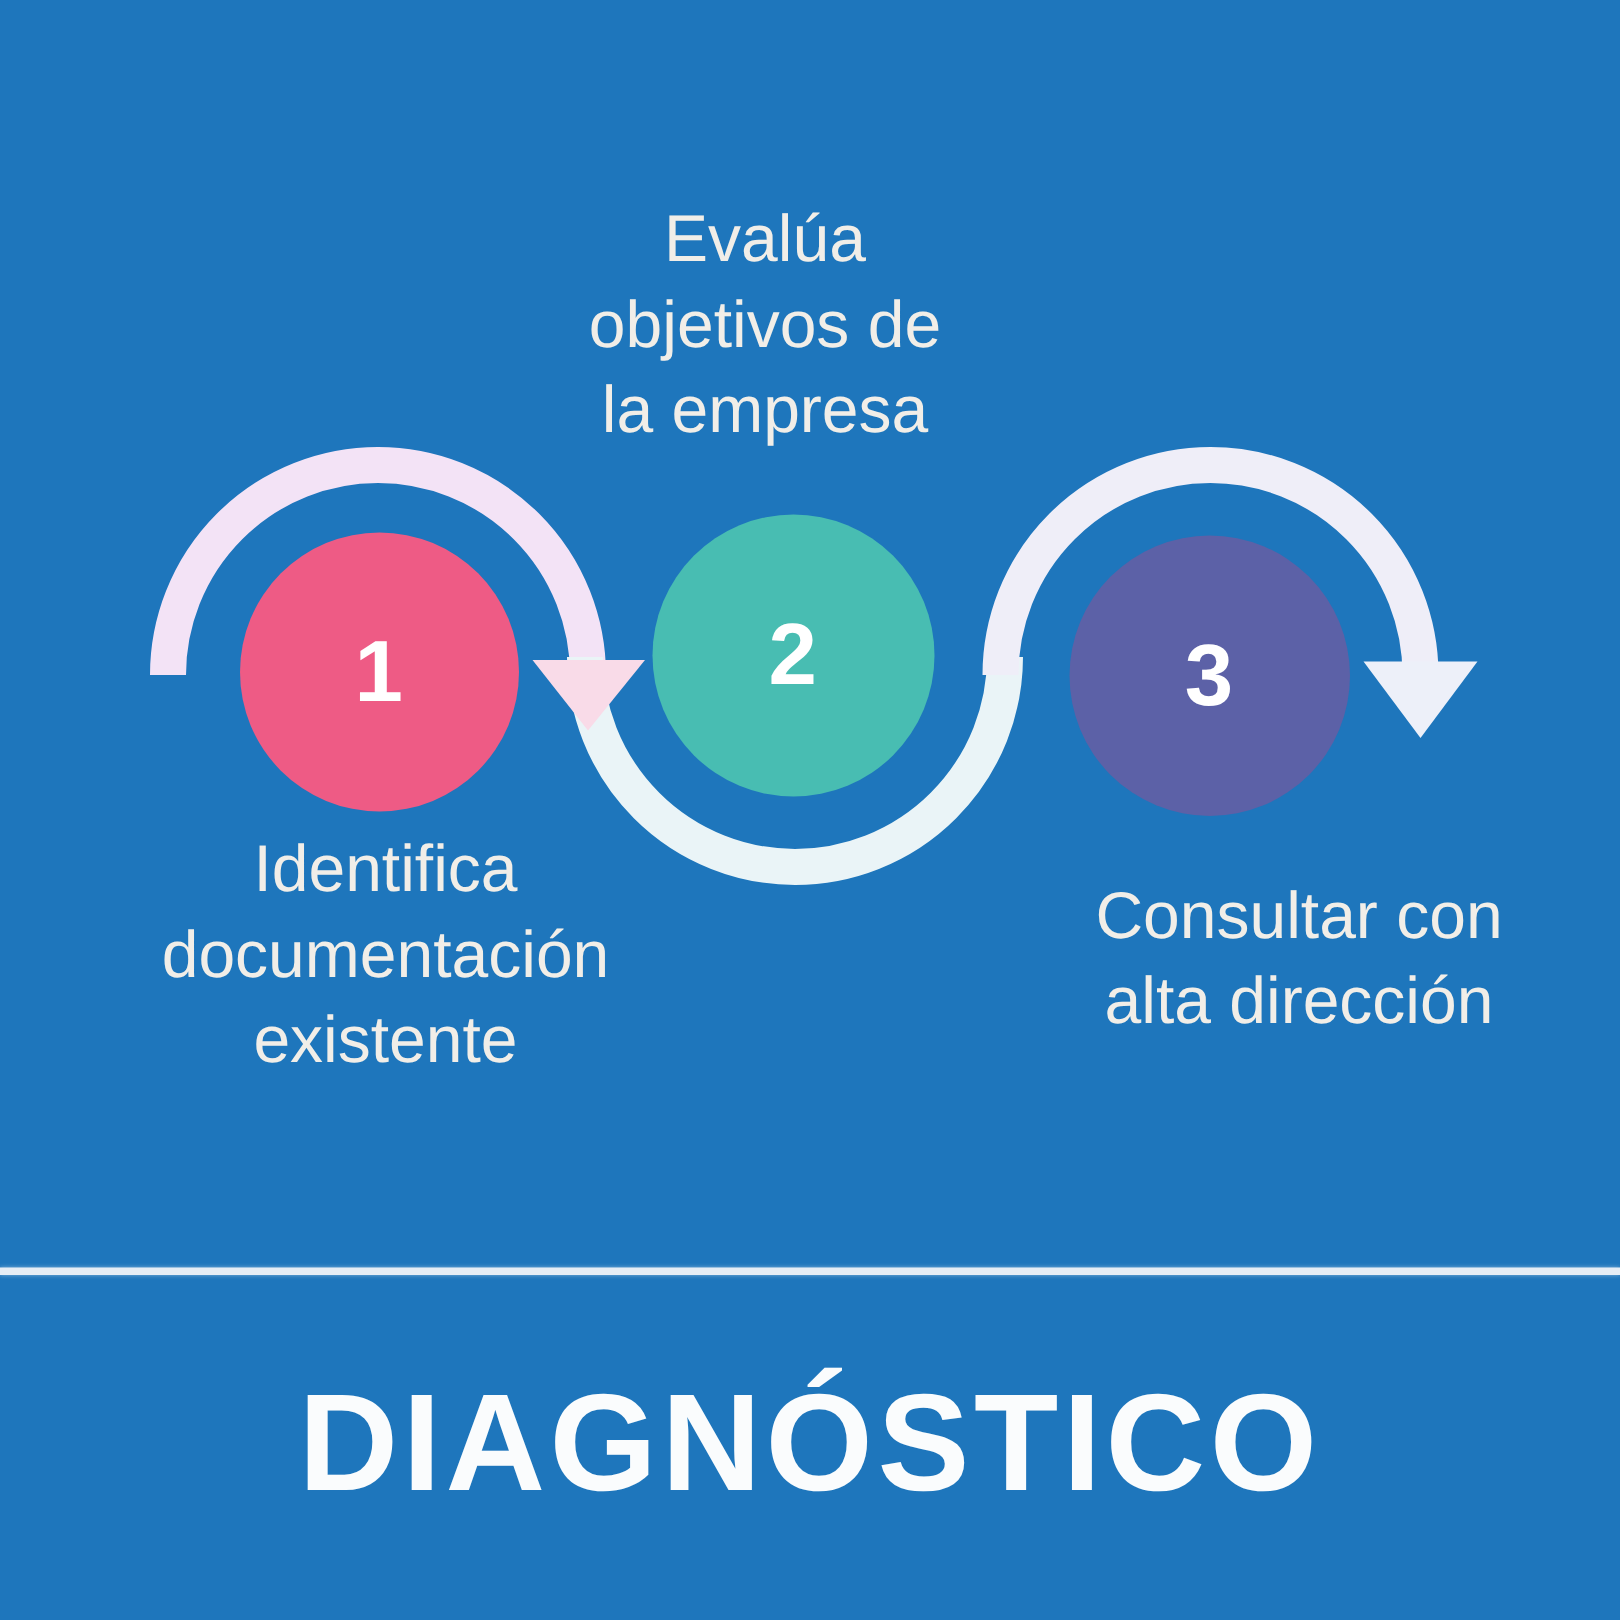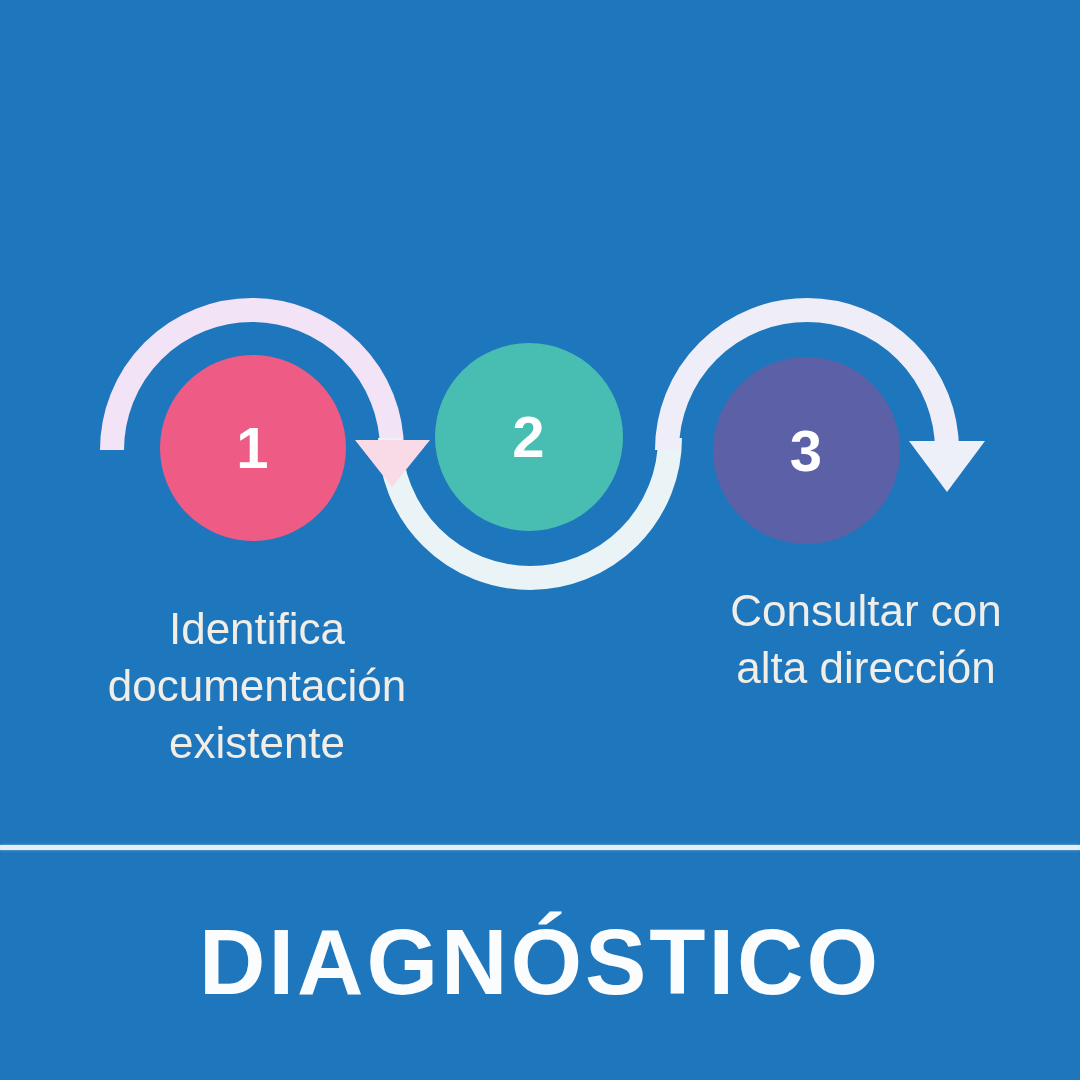--- a/index.html
+++ b/index.html
@@ -22,21 +22,21 @@
     letter-spacing:1px;
   }
   .label{
     position:absolute;width:440px;
     text-align:center;
     font-size:44px;font-weight:300;
     line-height:57px;
     white-space:pre-line;
   }
   .label-top{left:290px;top:131px;}
-  .label-left{left:37px;top:600px;}
+  .label-left{left:37px;top:551px;}
   .label-right{left:646px;top:582px;}
   .divider{
     position:absolute;left:0;top:845px;
     width:1080px;height:5px;
     box-shadow:0 0 3px rgba(255,255,255,0.45);
   }
   .title{
     position:absolute;left:0;top:912px;width:1080px;
     text-align:center;
     font-size:92px;font-weight:700;
@@ -67,20 +67,23 @@
   </div>
 
   <div class="circle circle-2" style="background: rgb(72, 189, 178);">
     <span class="num" style="color: rgb(255, 255, 255);">2</span>
   </div>
 
   <div class="circle circle-3" style="background: rgb(92, 97, 167);">
     <span class="num" style="color: rgb(255, 255, 255);">3</span>
   </div>
 
+  <div class="label label-top" style="color: rgb(241, 238, 232);">Evalúa
+objetivos de
+la empresa</div>
 
   <div class="label label-left" style="color: rgb(241, 238, 232);">Identifica
 documentación
 existente</div>
 
   <div class="label label-right" style="color: rgb(241, 238, 232);">Consultar con
 alta dirección</div>
 
   <div class="divider" style="background: rgb(229, 237, 245);"></div>
 

